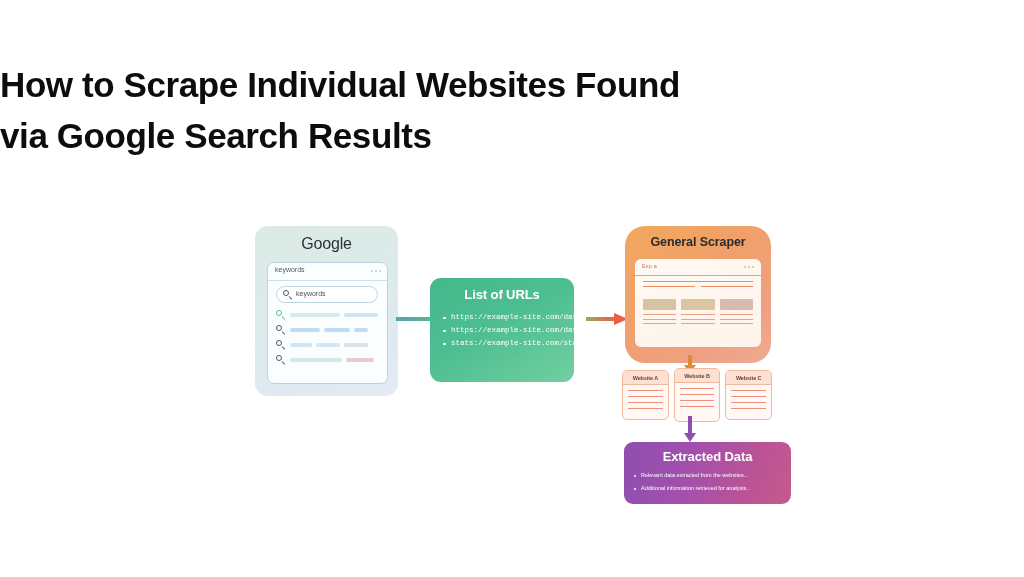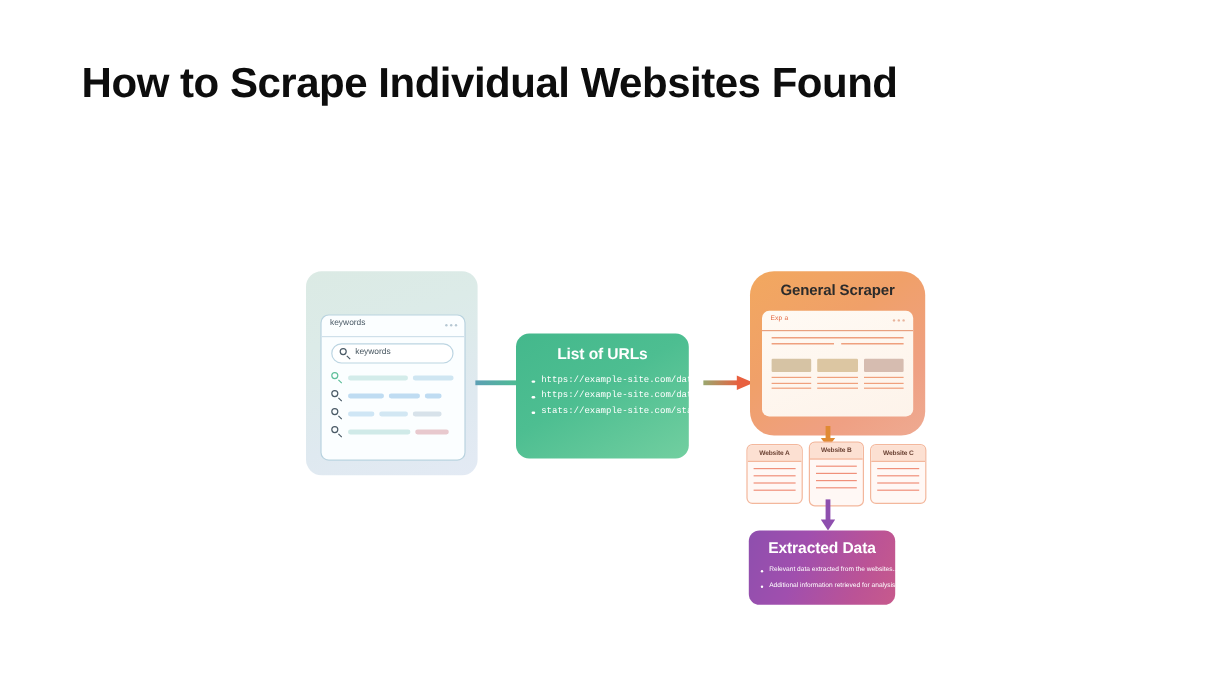--- a/index.html
+++ b/index.html
@@ -13,23 +13,23 @@
     position: relative;
     overflow: hidden;
     font-family: "Liberation Sans", sans-serif;
     -webkit-font-smoothing: antialiased;
   }
 
   
   .title-block {
     position: absolute;
     left: 0;
-    top: 44px;
+    top: 59px;
     width: 816px;
-    text-align: center;
+    text-align: left;
   }
   .title-line {
     font-family: "Liberation Sans", sans-serif;
     font-weight: bold;
     font-size: 35px;
     letter-spacing: -0.4px;
     color: #0d0d0d;
     line-height: 51px;
     white-space: nowrap;
   }
@@ -371,21 +371,21 @@
     height: 1px;
     background: #f0907a;
     margin-bottom: 5px;
   }
 
   
   .extracted-box {
     position: absolute;
     left: 624px;
     top: 442px;
-    width: 122px;
+    width: 167px;
     height: 62px;
     border-radius: 9px;
     background: linear-gradient(110deg, #8e4fae 0%, #a04fae 35%, #bb5396 75%, #c75a8c 100%);
     color: #ffffff;
   }
   .extracted-title {
     position: absolute;
     top: 7px;
     left: 0;
     width: 100%;
@@ -426,25 +426,27 @@
   .arrow-h1 { left: 396px; top: 312px; }
   .arrow-h2 { left: 586px; top: 312px; }
   .arrow-v1 { left: 683px; top: 355px; }
   .arrow-v2 { left: 683px; top: 416px; }
 </style>
 </head>
 <body>
 
 <div class="title-block">
   <div class="title-line">How to Scrape Individual Websites Found</div>
+  <div class="title-line">via Google Search Results</div>
 </div>
 
 <div class="diagram">
 
   <div class="google-card">
+    <div class="google-title">Google</div>
 
     <div class="browser-window">
       <div class="bw-head">
         <div class="bw-head-label">keywords</div>
         <div class="bw-dots">
             <i></i>
             <i></i>
             <i></i>
           </div>
       </div>

